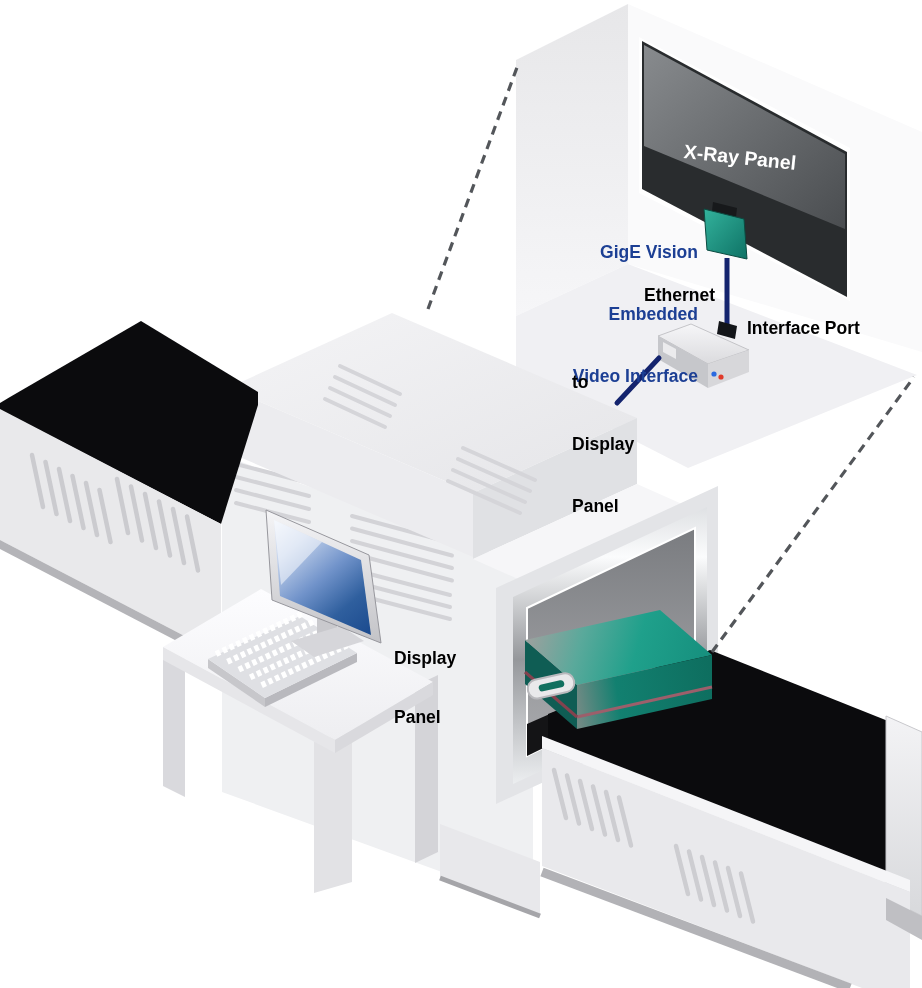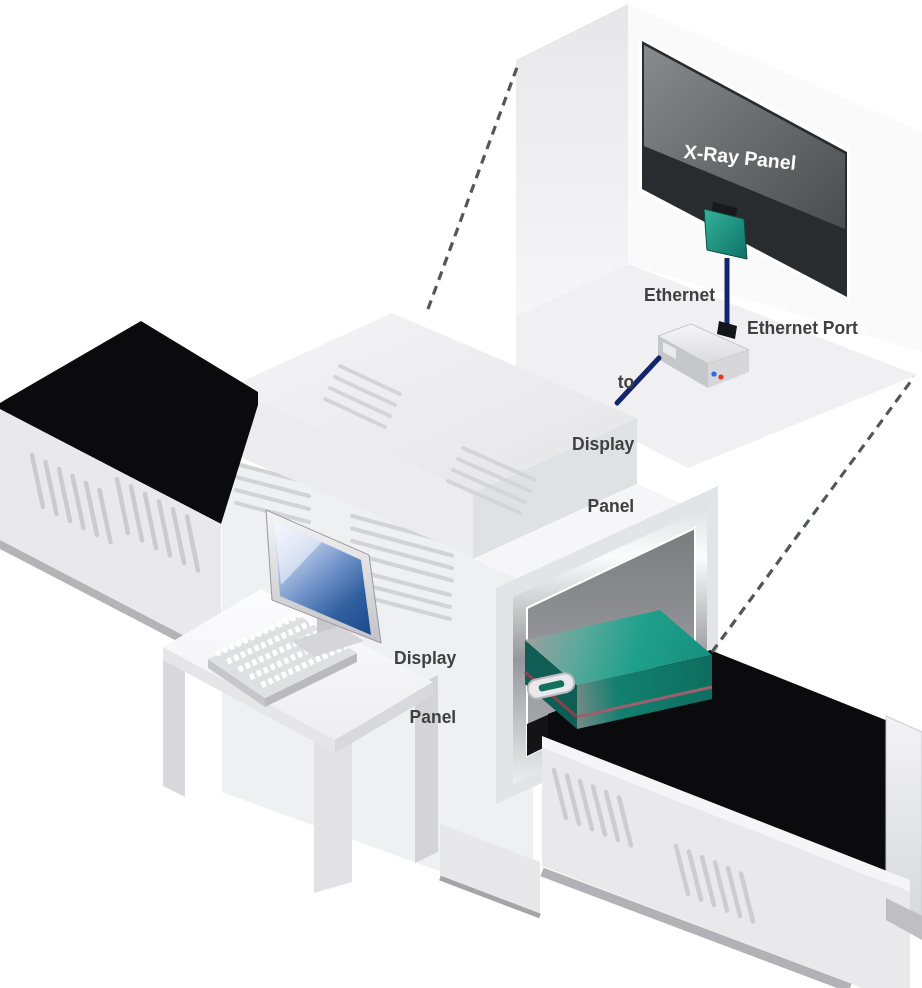--- a/index.html
+++ b/index.html
@@ -1,20 +1,20 @@
 <!DOCTYPE html>
 <html><head>
 <meta charset="utf-8">
 <style>
   html,body{margin:0;padding:0;background:#fff;}
   #stage{position:relative;width:922px;height:988px;background:#ffffff;overflow:hidden;
          font-family:"Liberation Sans",sans-serif;}
   #scene{position:absolute;left:0;top:0;}
-  .lbl{position:absolute;font-weight:bold;color:#404040;font-size:17.5px;line-height:1.18;
-       white-space:pre;pointer-events:none;text-align:right;}
+  .lbl{position:absolute;font-weight:bold;color:#000000;font-size:17.5px;line-height:1.18;
+       white-space:pre;pointer-events:none;}
   .lbl.blue{color:#1c3f94;}
   .lbl.white{color:#ffffff;}
   .rightalign{text-align:right;}
   .center{text-align:center;}
 </style>
 </head>
 <body>
 
 <div id="stage">
 
@@ -246,24 +246,29 @@
   </g>
 
   <g stroke="#53565a" stroke-width="3.2" stroke-dasharray="9 6.5">
     <line x1="428" y1="309" x2="519" y2="62"></line>
     <line x1="712" y1="652" x2="914" y2="377"></line>
   </g>
 </svg>
 
 <div class="lbl white center" style="left:660px;top:146px;width:160px;font-size:19.5px;transform:rotate(6deg);">X-Ray Panel</div>
 
+<div class="lbl blue rightalign" style="left:533px;top:201px;width:165px;">
+  <div>GigE Vision</div>
+  <div>Embedded</div>
+  <div>Video Interface</div>
+</div>
 
 <div class="lbl" style="left:644px;top:285px;">Ethernet</div>
 
-<div class="lbl" style="left:747px;top:318px;">Ethernet Port</div>
+<div class="lbl" style="left:747px;top:318px;">Interface Port</div>
 
 <div class="lbl" style="left:572px;top:331px;">
   <div>to</div>
   <div>Display</div>
   <div>Panel</div>
 </div>
 
 
 <div class="lbl" style="left:394px;top:610px;line-height:1.12;">
   <div>Display</div>

